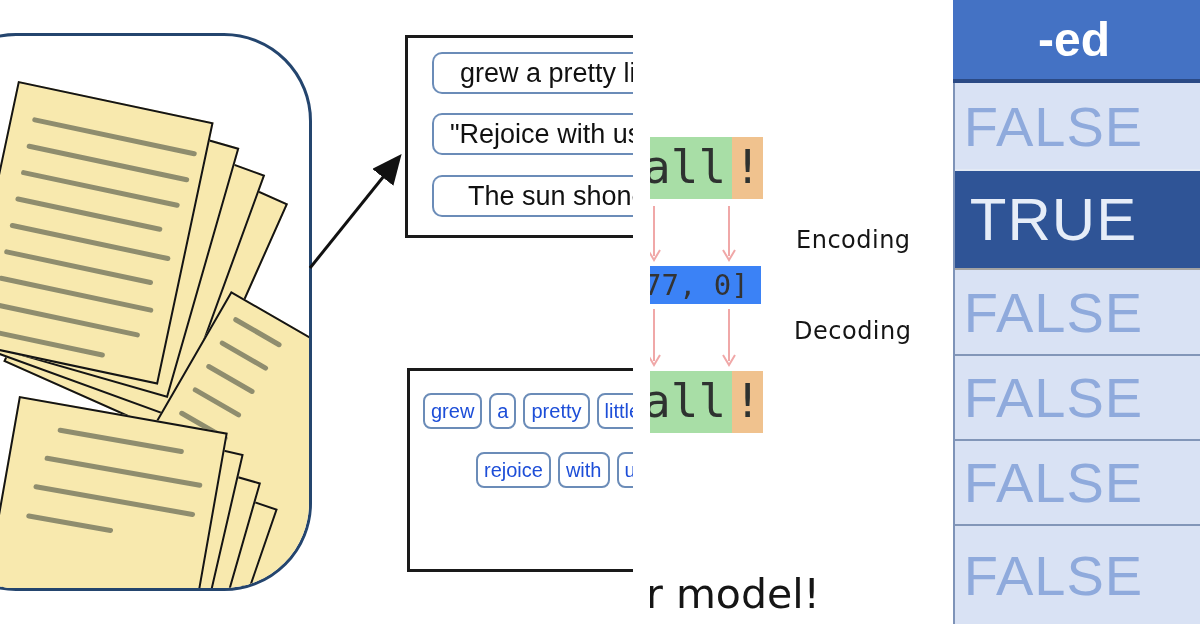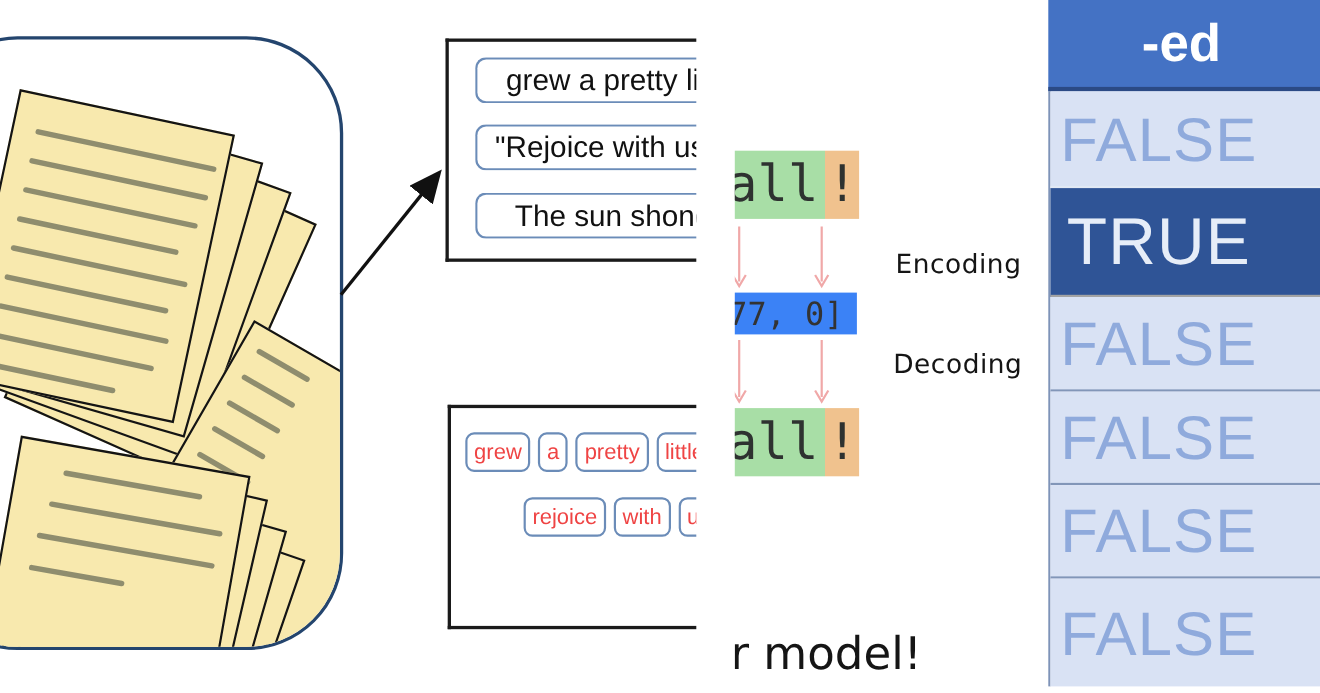--- a/index.html
+++ b/index.html
@@ -60,29 +60,29 @@
     width: 226px; height: 204px;
     border: 3px solid #1a1a1a; border-right: none;
     background: #fff; overflow: hidden;
   }
   .token-row { position: absolute; display: flex; gap: 7px; }
   .tr1 { left: 13px; top: 22px; }
   .tr2 { left: 30px; top: 81px; padding-left: 36px; }
   .tr3 { left: 30px; top: 140px; }
   .token-chip {
     border: 2px solid #6B8CB8; border-radius: 8px;
-    background: #fff; color: #ef4444;
+    background: #fff; color: #1d4ed8;
     font-size: 20px; line-height: 26px;
     padding: 3px 6px; white-space: nowrap;
   }
   .token-chip.partial { width: 16px; }
 
   
   .flow-panel {
-    position: absolute; left: 668px; top: 0;
+    position: absolute; left: 650px; top: 0;
     width: 317px; height: 630px;
     background: #fff; overflow: hidden;
   }
   .tok {
     position: absolute; left: -10px;
     display: flex; align-items: stretch;
     height: 62px;
     font-family: "DejaVu Sans Mono", monospace;
     font-size: 46px; line-height: 60px; color: #2E3230;
   }

